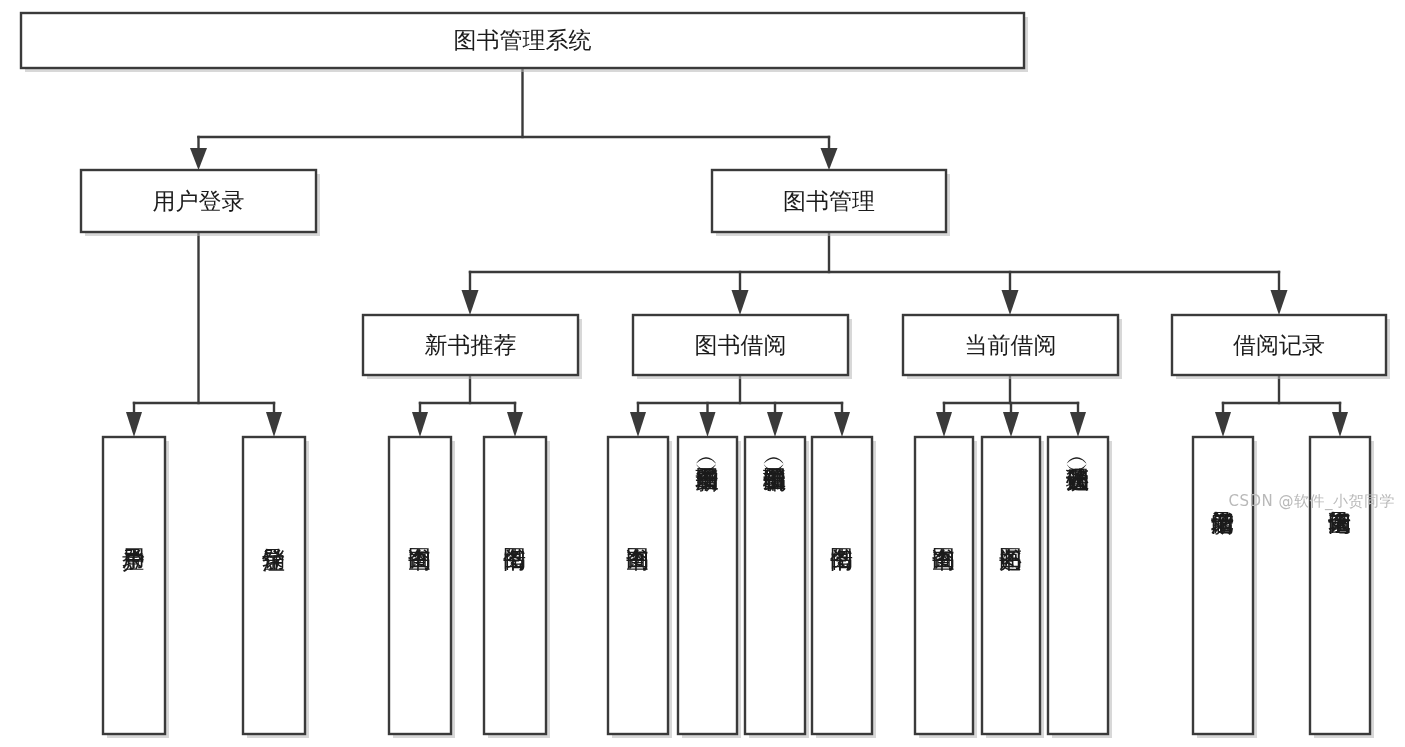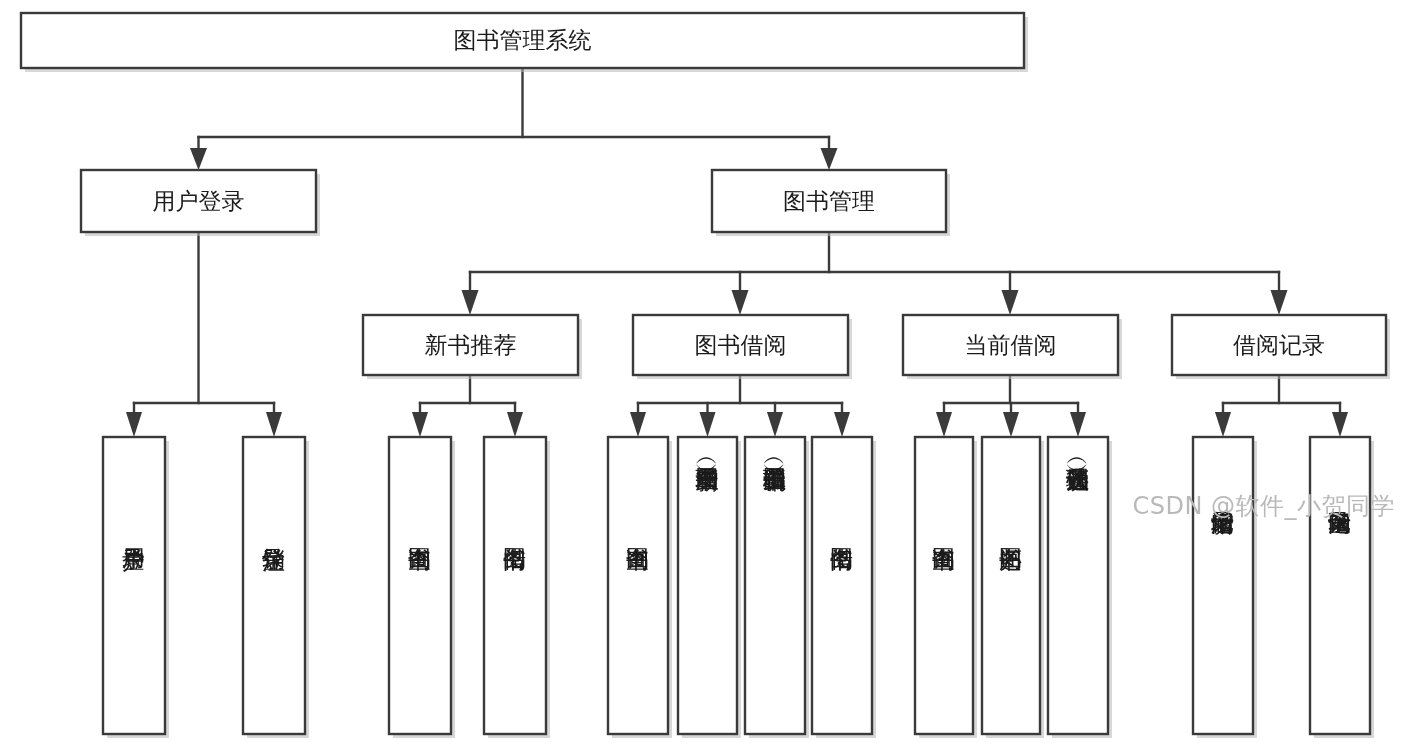--- a/index.html
+++ b/index.html
@@ -54,23 +54,23 @@
   }
   .node-label-vertical {
     fill: #1b1b1b;
     font-family: "DejaVu Sans", "Liberation Sans", sans-serif;
     font-size: 23px;
     text-anchor: middle;
   }
   .watermark-text {
     position: absolute;
     right: 10px;
-    bottom: 12px;
+    bottom: 23px;
     color: #b9b9b9;
-    font-size: 24px;
+    font-size: 15px;
     font-family: "DejaVu Sans", "Liberation Sans", sans-serif;
     letter-spacing: 0.5px;
     white-space: nowrap;
     pointer-events: none;
   }
 </style>
 </head>
 <body>
 
 <div id="diagram-root">

